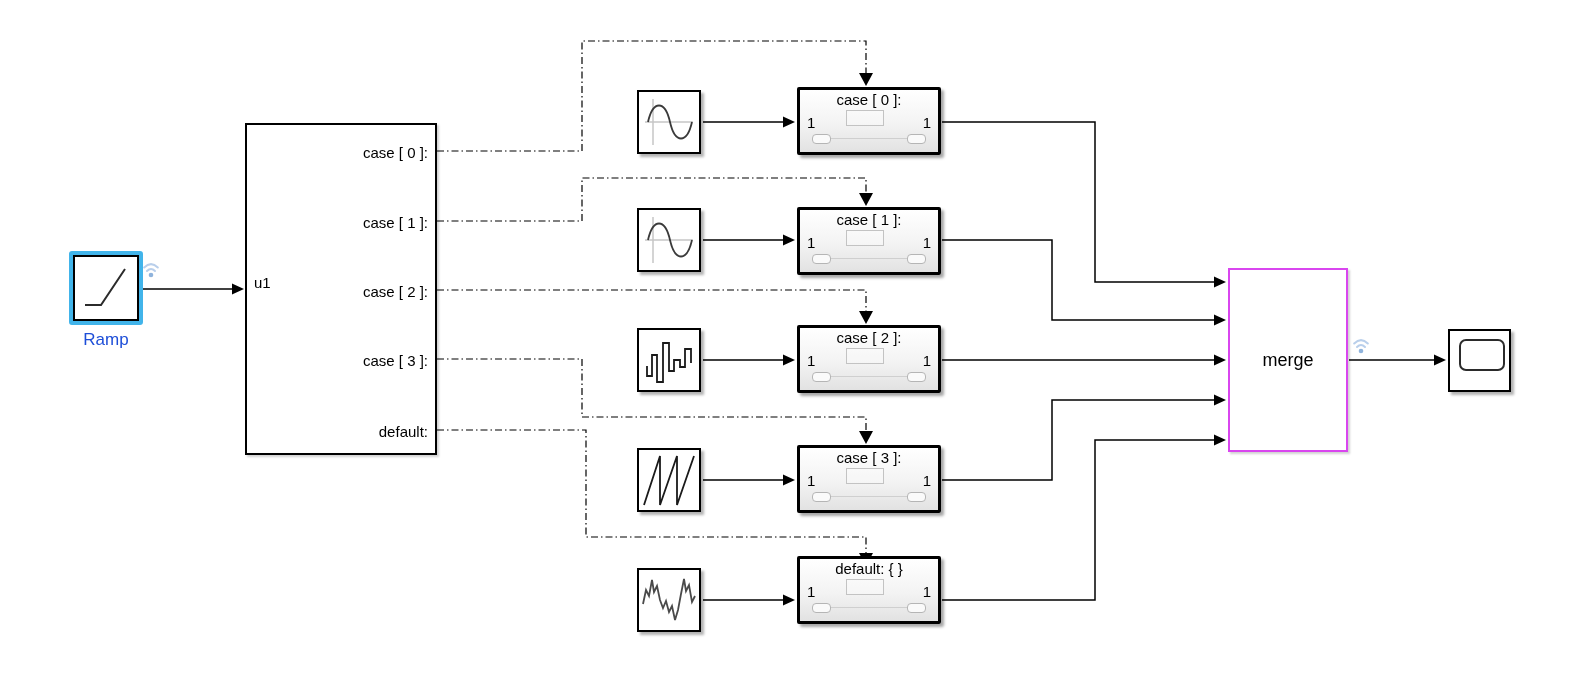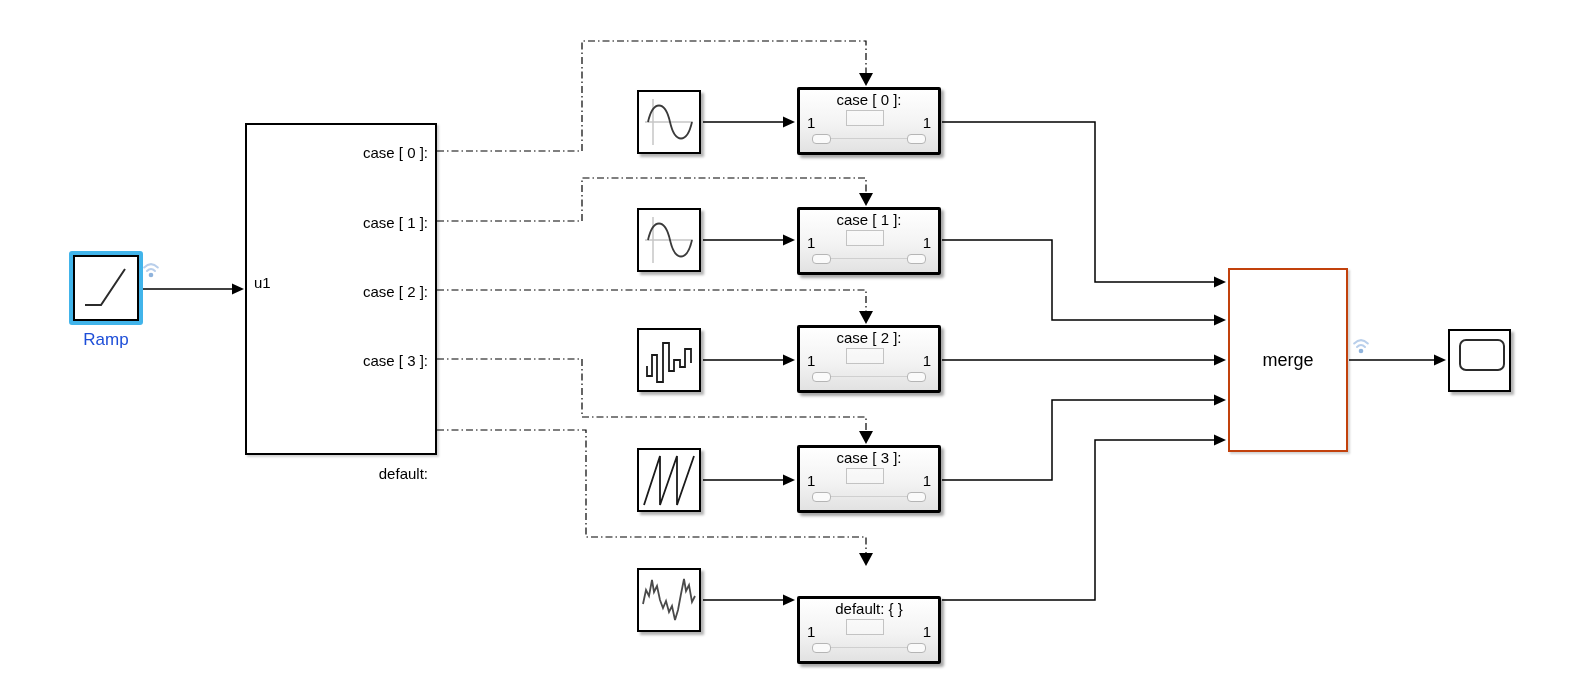--- a/index.html
+++ b/index.html
@@ -59,21 +59,21 @@
   .ss-line { position:absolute; left:16px; right:16px; top:48px; height:0; border-top:1.5px solid #cfcfcf; }
   .ss-pill {
     position:absolute; top:44px; width:17px; height:8px;
     border:1px solid #b5b5b5; border-radius:4px; background:#fafafa;
   }
   .ss-pill.l { left:12px; } .ss-pill.r { right:12px; }
 
   
   .merge {
     left:1228px; top:268px; width:120px; height:184px;
-    border:2px solid #c2410c; background:#fff;
+    border:2px solid #d946ef; background:#fff;
     display:flex; align-items:center; justify-content:center;
     font-size:18px; box-shadow:2px 2px 2px rgba(0,0,0,0.18);
   }
 
   
   .scope {
     left:1448px; top:329px; width:63px; height:63px;
     border:2px solid #000; background:#fff;
     box-shadow:2.5px 2.5px 2.5px rgba(0,0,0,0.3);
   }
@@ -175,21 +175,21 @@
     <path d="M4 11 Q8 7 12 11" stroke="#b9cfeb" fill="none" stroke-width="2" stroke-linecap="round"></path>
     <path d="M1.2 7.5 Q8 0.8 14.8 7.5" stroke="#b9cfeb" fill="none" stroke-width="2" stroke-linecap="round"></path>
   </svg>
 
   <div class="block switchcase">
     <span class="sc-port sc-in">u1</span>
     <span class="sc-port sc-out" style="top:19px;">case [ 0 ]:</span>
     <span class="sc-port sc-out" style="top:89px;">case [ 1 ]:</span>
     <span class="sc-port sc-out" style="top:158px;">case [ 2 ]:</span>
     <span class="sc-port sc-out" style="top:227px;">case [ 3 ]:</span>
-    <span class="sc-port sc-out" style="top:298px;margin-top:42px;">default:</span>
+    <span class="sc-port sc-out" style="top:298px;">default:</span>
   </div>
 
   <div class="block source" style="top:90px;">
     <svg width="60" height="60" viewBox="0 0 60 60">
       <path d="M6 30 H54" stroke="#c6c6c6" stroke-width="1.5" fill="none"></path>
       <path d="M14 7 V53" stroke="#c6c6c6" stroke-width="1.5" fill="none"></path>
       <path d="M9 30 C 14 8, 26 8, 31 30 C 36 52, 48 52, 53 30" stroke="#3a3a3a" stroke-width="1.8" fill="none"></path>
     </svg>
   </div>
   <div class="block source" style="top:208px;">
@@ -244,21 +244,21 @@
   </div>
   <div class="block subsystem" style="top:445px;">
     <div class="ss-title">case [ 3 ]:</div>
     <div class="ss-action-rect"></div>
     <span class="ss-in">1</span>
     <span class="ss-out">1</span>
     <div class="ss-line"></div>
     <div class="ss-pill l"></div>
     <div class="ss-pill r"></div>
   </div>
-  <div class="block subsystem" style="top:596px;">
+  <div class="block subsystem" style="top:556px;">
     <div class="ss-title">default: { }</div>
     <div class="ss-action-rect"></div>
     <span class="ss-in">1</span>
     <span class="ss-out">1</span>
     <div class="ss-line"></div>
     <div class="ss-pill l"></div>
     <div class="ss-pill r"></div>
   </div>
 
   <div class="block merge">

